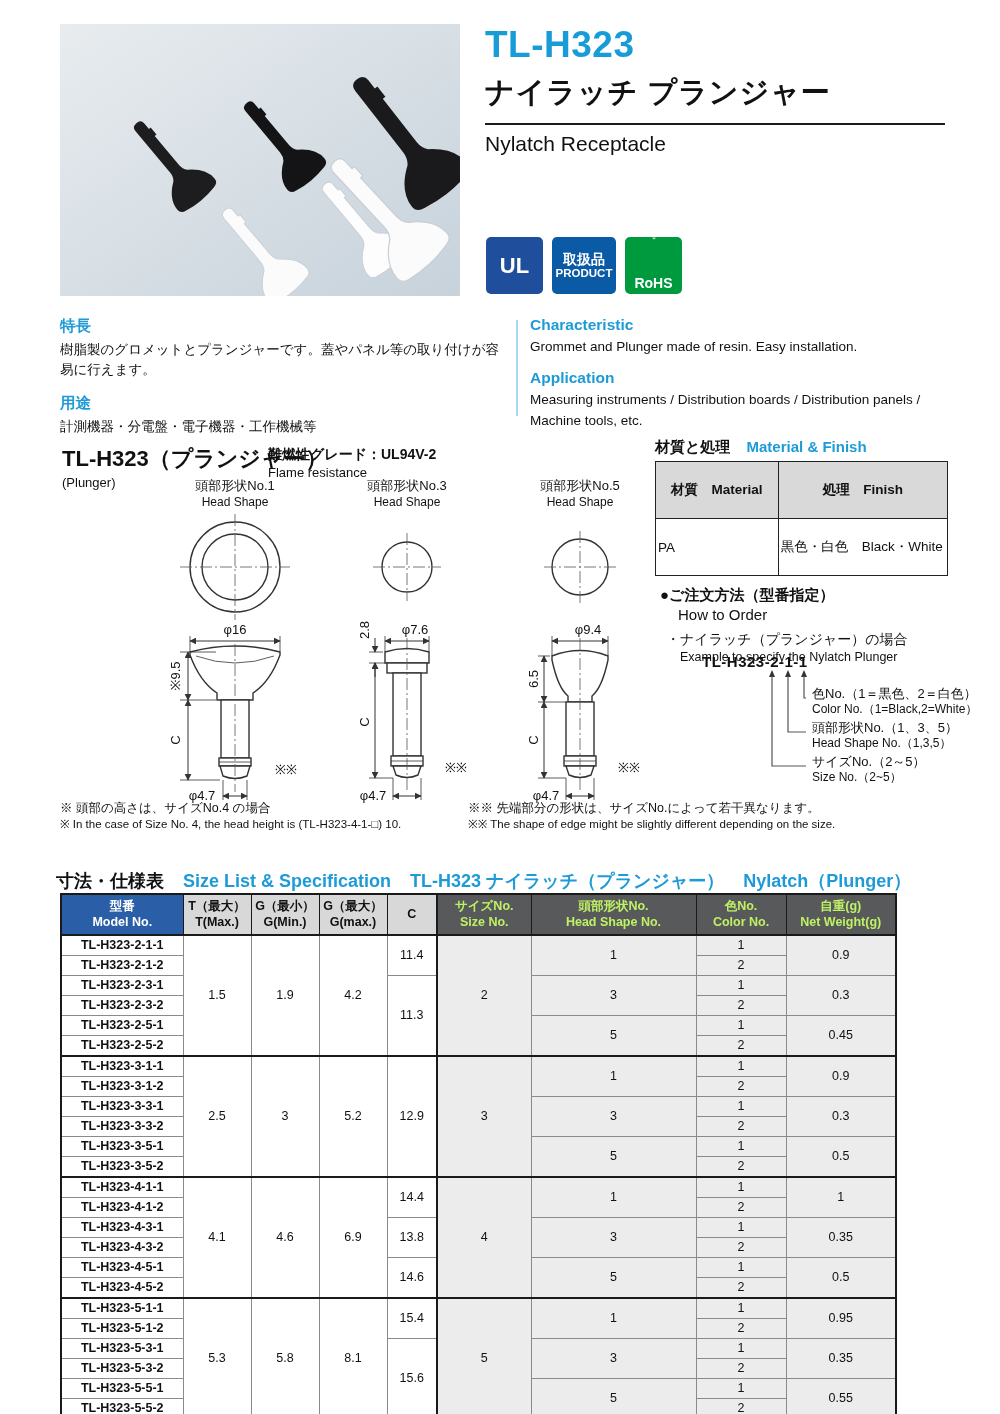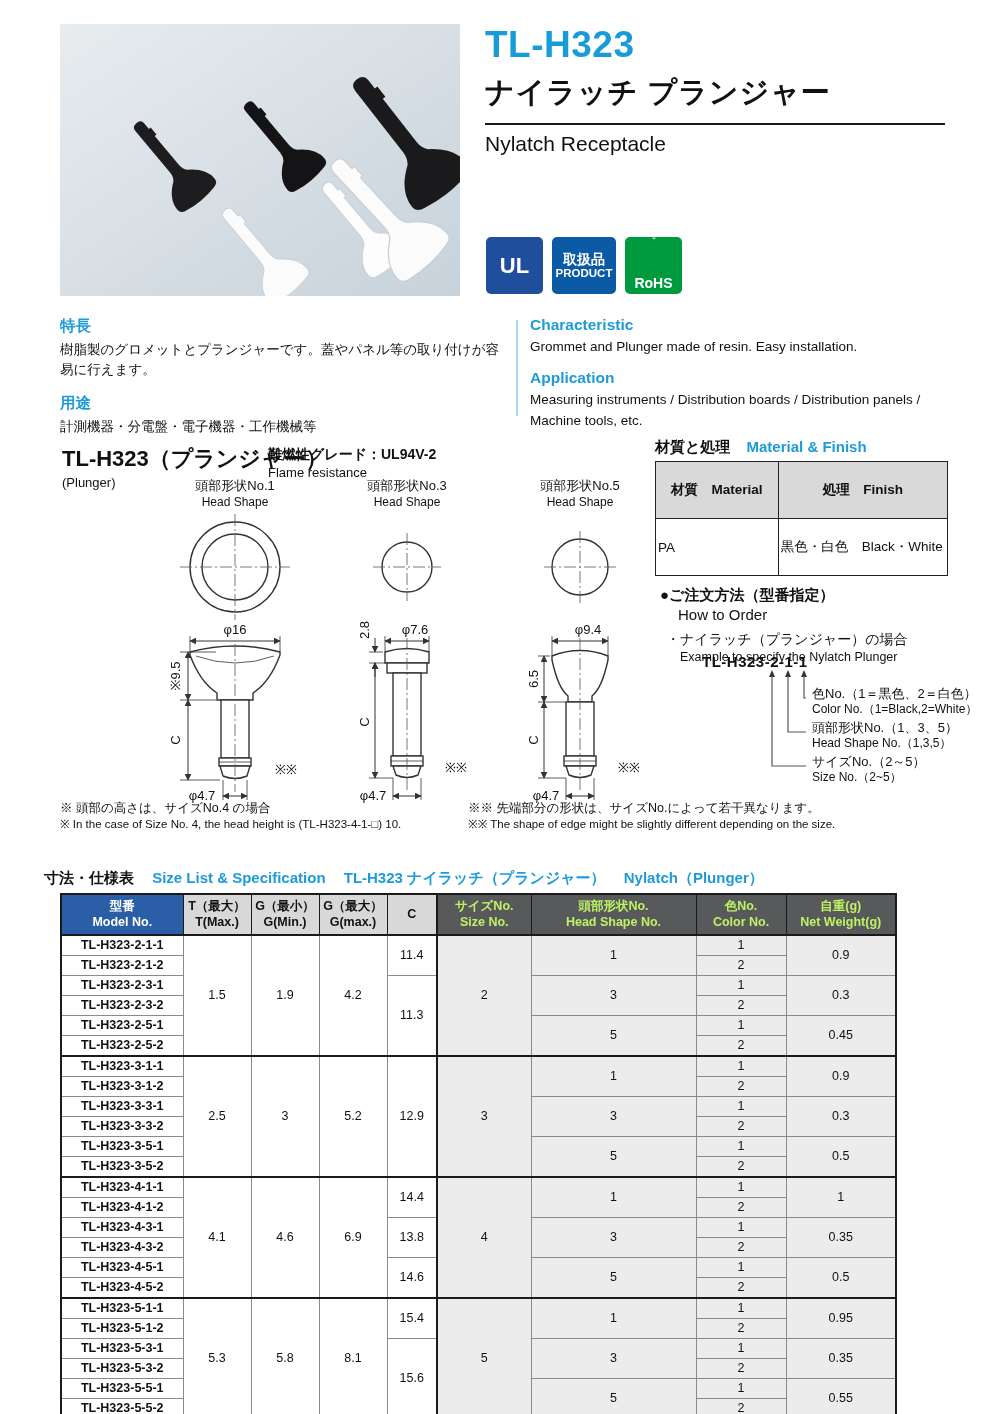--- a/index.html
+++ b/index.html
@@ -65,21 +65,21 @@
   .ord-color{left:812px;top:686px;}
   .ord-headshape{left:812px;top:720px;}
   .ord-size{left:812px;top:754px;}
   
   .notes-l{position:absolute;left:60px;top:800px;width:400px;}
   .notes-r{position:absolute;left:468px;top:800px;width:480px;}
   .note-jp{font-size:12.5px;line-height:1.35;}
   .note-jp2{font-size:12.5px;line-height:1.35;padding-left:16px;}
   .note-en{font-size:11.5px;line-height:1.35;}
   
-  .spec-title{position:absolute;left:44px;top:869px;font-size:15px;}
+  .spec-title{position:absolute;left:56px;top:869px;font-size:18px;}
   .spec-title .jp{font-weight:bold;color:#111;}
   .spec-title .bl{color:#1e9bd7;font-weight:bold;margin-left:14px;}
   .spec-table{position:absolute;left:60px;top:893px;border-collapse:collapse;font-size:12.5px;
               border:2px solid #1a1a1a;table-layout:fixed;}
   .spec-table th{border:1px solid #1a1a1a;padding:3px 1px;line-height:1.3;font-size:12.5px;font-weight:bold;}
   .spec-table td{border:1px solid #8a8a8a;height:19px;padding:0 2px;text-align:center;}
   .hbl{background:#2a5fa7;color:#fff;}
   .hg{background:#d8d8d8;color:#111;}
   .hd{background:#58595b;color:#bef264;}
   .cm{font-weight:bold;background:#fff;}

